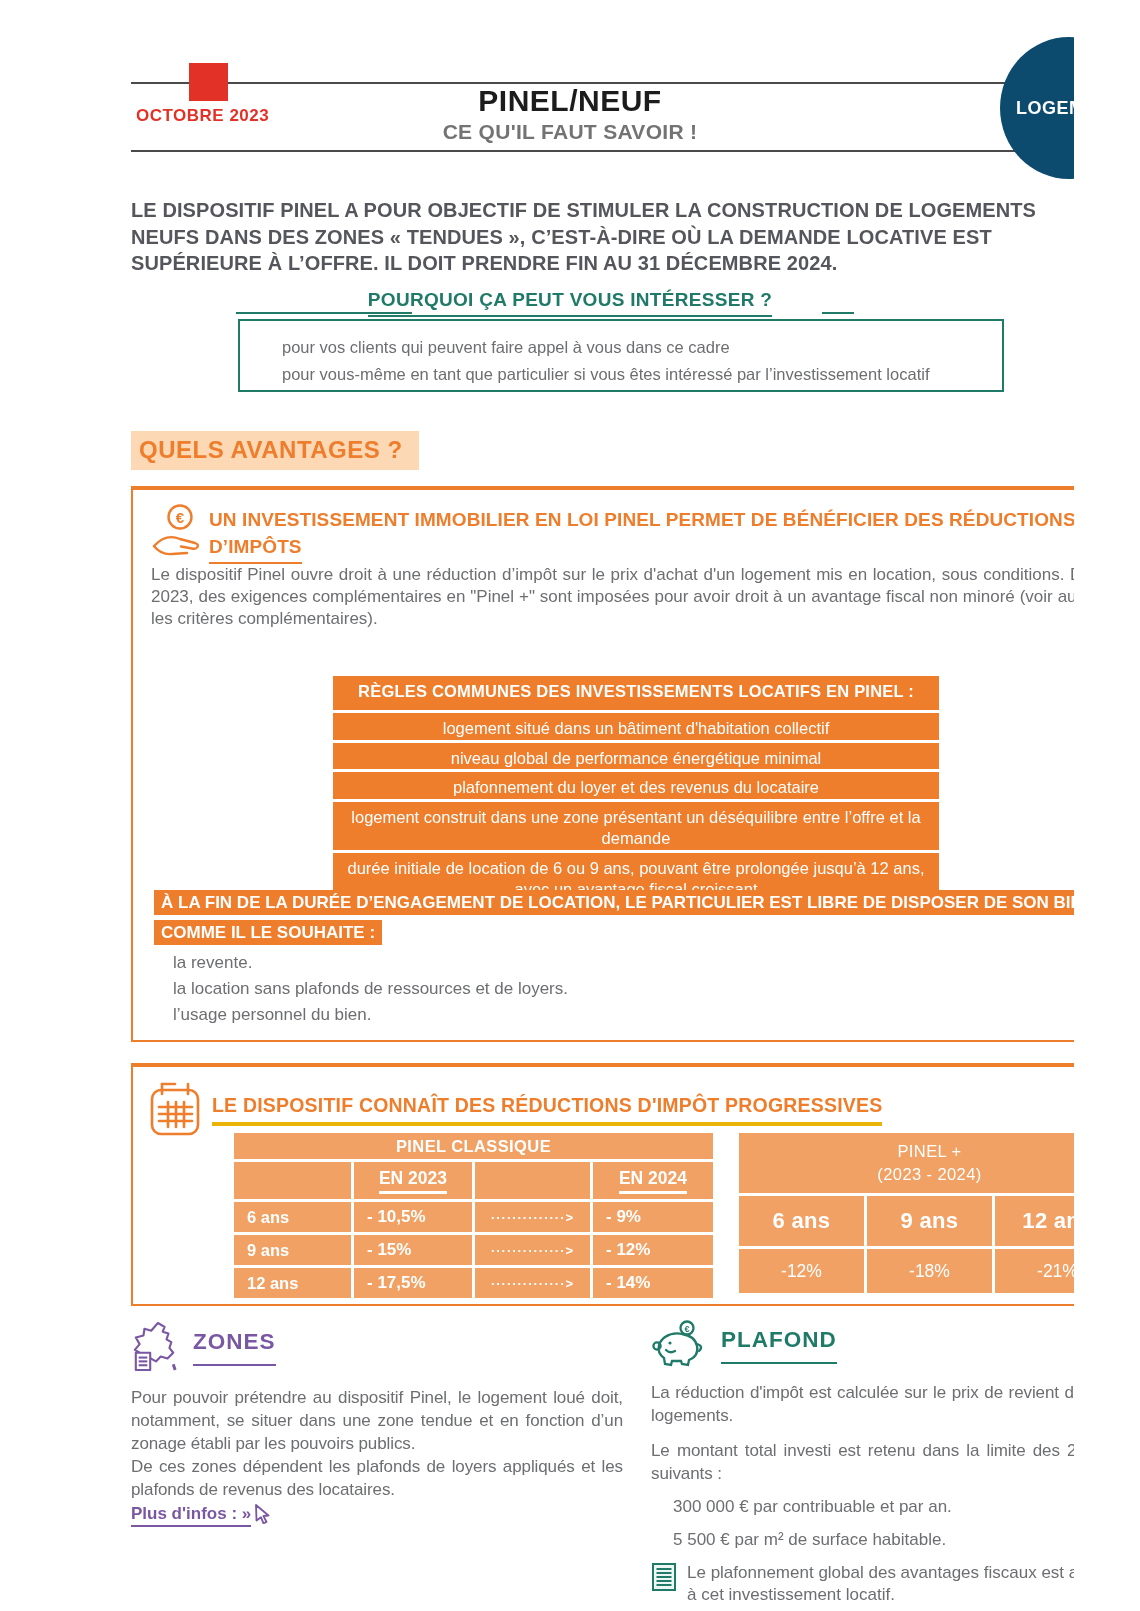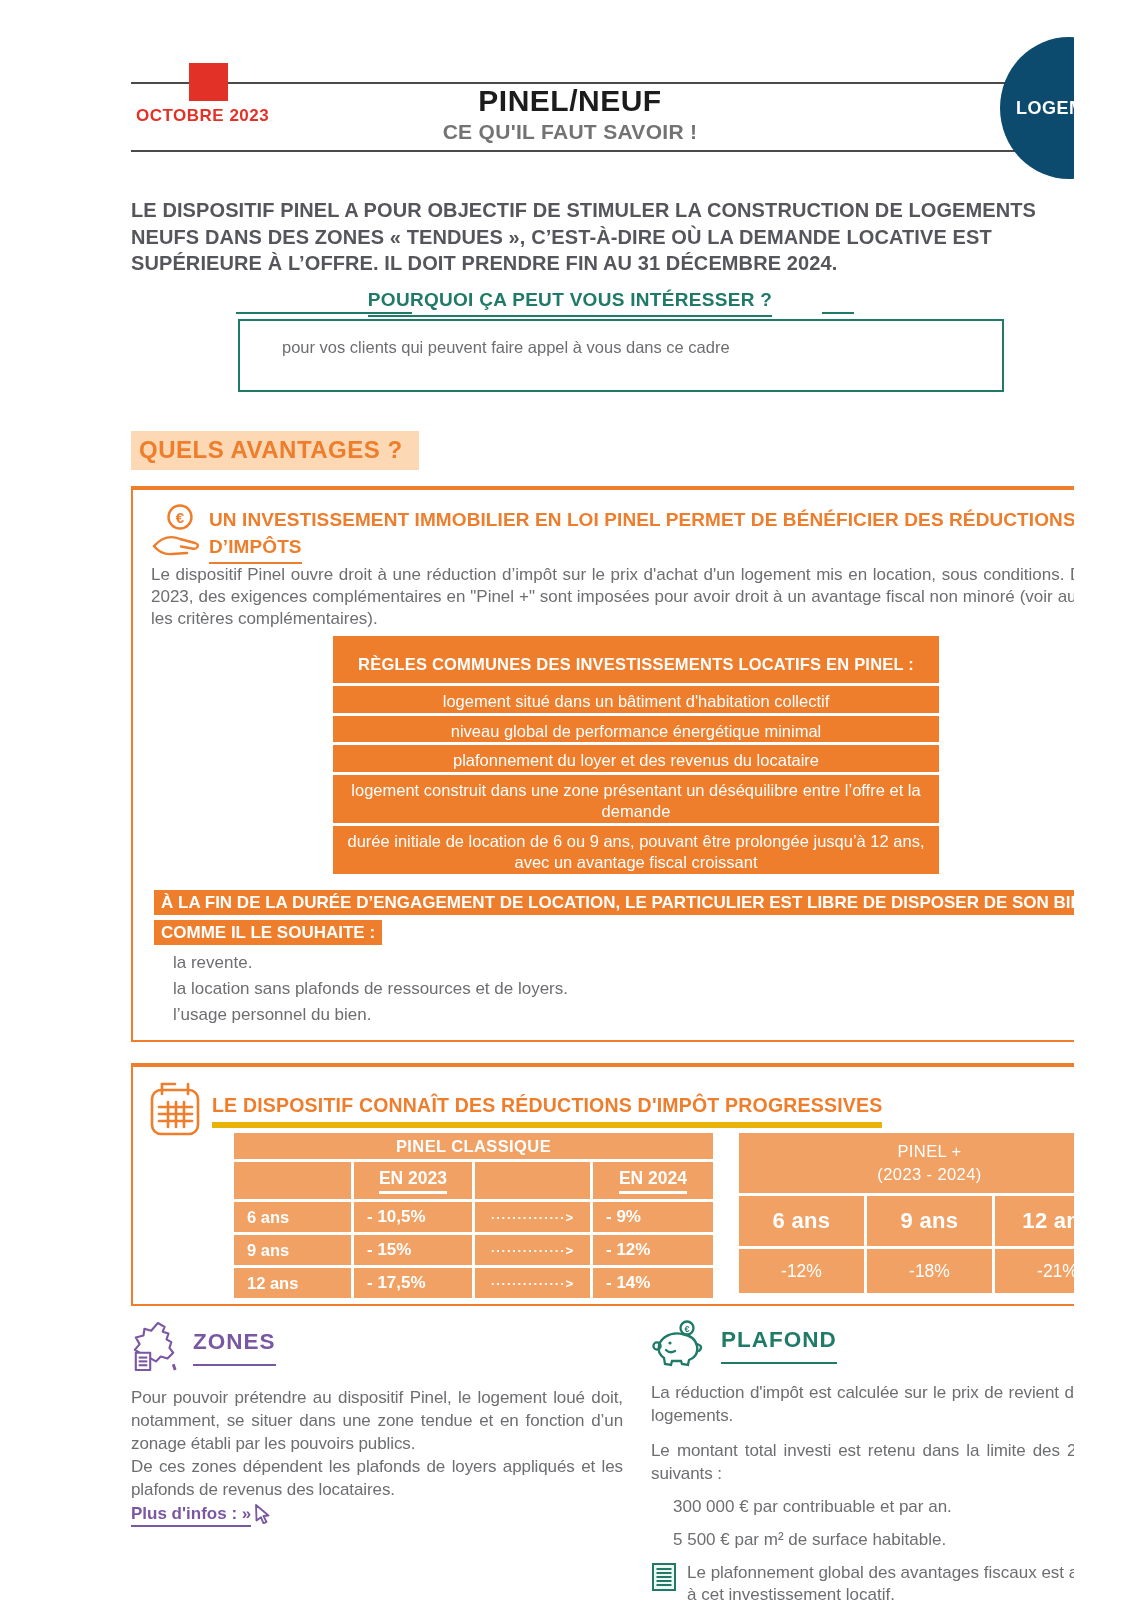--- a/index.html
+++ b/index.html
@@ -39,30 +39,30 @@
   .obox1 { left:65px; top:486px; width:1009px; height:556px; }
   .obox2 { left:65px; top:1063px; width:1009px; height:243px; }
 
   .euro-icon-wrap { position:absolute; left:18px; top:12px; }
   .b1-heading { position:absolute; left:76px; top:17px; width:925px; color:#ee7d2c; font-size:19px; font-weight:bold; line-height:1.4; letter-spacing:0.1px; }
   .b1-heading .u { display:inline-block; border-bottom:2.5px solid #ee7d2c; padding-bottom:2px; }
   .b1-para { position:absolute; left:18px; top:74px; width:972px; color:#6d6e71; font-size:17px; line-height:1.3; text-align:justify; }
 
   .rules { position:absolute; left:200px; top:146px; width:606px; display:flex; flex-direction:column; gap:3px; }
   .rules .row { background:#ee7d2c; color:#fff; text-align:center; font-size:16.5px; line-height:1.3; padding:5px 14px 0; }
-  .rules .row.head { font-weight:bold; padding:18px 10px 8px; letter-spacing:0.2px; }
+  .rules .row.head { font-weight:bold; padding:5px 10px 8px; letter-spacing:0.2px;margin-top:40px; }
 
   .end-head { position:absolute; left:21px; top:398px; width:960px; line-height:30px; }
   .end-head span { background:#ee7d2c; color:#fff; font-weight:bold; font-size:17px; padding:3px 7px; -webkit-box-decoration-break:clone; box-decoration-break:clone; }
   .end-items { position:absolute; left:40px; top:460px; }
   .end-items .item { color:#6d6e71; font-size:17px; line-height:26px; }
 
   
   .cal-icon-wrap { position:absolute; left:14px; top:14px; }
-  .b2-heading { position:absolute; left:79px; top:27px; color:#ee7d2c; font-size:19.5px; font-weight:bold; letter-spacing:0.2px; border-bottom:6px solid #eab308; padding-bottom:5px; }
+  .b2-heading { position:absolute; left:79px; top:27px; color:#ee7d2c; font-size:19.5px; font-weight:bold; letter-spacing:0.2px; border-bottom:4px solid #eab308; padding-bottom:5px; }
 
   .tbl { position:absolute; display:grid; gap:3px; }
   .tbl .c { background:#f1a164; color:#fff; display:flex; align-items:center; }
   .classic { left:101px; top:66px; width:479px; grid-template-columns:117px 118px 115px 1fr; }
   .classic .title { grid-column:1/5; justify-content:center; font-weight:bold; font-size:16.5px; letter-spacing:0.4px; height:26px; }
   .classic .colhead { justify-content:center; height:37px; font-weight:bold; font-size:17.5px; }
   .classic .colhead span { border-bottom:3px solid #fff; padding-bottom:2px; }
   .classic .dur { padding-left:13px; font-weight:bold; font-size:16.5px; height:30px; }
   .classic .val { padding-left:13px; font-weight:bold; font-size:17px; }
   .classic .arr { justify-content:center; font-size:13px; letter-spacing:1px; font-weight:bold; }
@@ -108,20 +108,21 @@
 
   <div class="intro">LE DISPOSITIF PINEL A POUR OBJECTIF DE STIMULER LA CONSTRUCTION DE LOGEMENTS NEUFS DANS DES ZONES « TENDUES », C’EST-À-DIRE OÙ LA DEMANDE LOCATIVE EST SUPÉRIEURE À L’OFFRE. IL DOIT PRENDRE FIN AU 31 DÉCEMBRE 2024.</div>
 
   <div class="why-seg l"></div>
   <div class="why-seg r"></div>
   <div class="why-title-wrap">
     <span class="why-title">POURQUOI ÇA PEUT VOUS INTÉRESSER ?</span>
   </div>
   <div class="why-box">
     <div class="item">pour vos clients qui peuvent faire appel à vous dans ce cadre</div>
+    <div class="item">pour vous-même en tant que particulier si vous êtes intéressé par l’investissement locatif</div>
   </div>
 
   <div class="adv-title-wrap">
     <span class="adv-title">QUELS AVANTAGES ?</span>
   </div>
 
   <div class="obox obox1">
     <div class="euro-icon-wrap">
       <svg width="54" height="58" viewBox="0 0 54 58" fill="none" stroke="#ee7d2c" stroke-width="2.4" stroke-linecap="round">
         <circle cx="29" cy="15" r="11.5"></circle>

